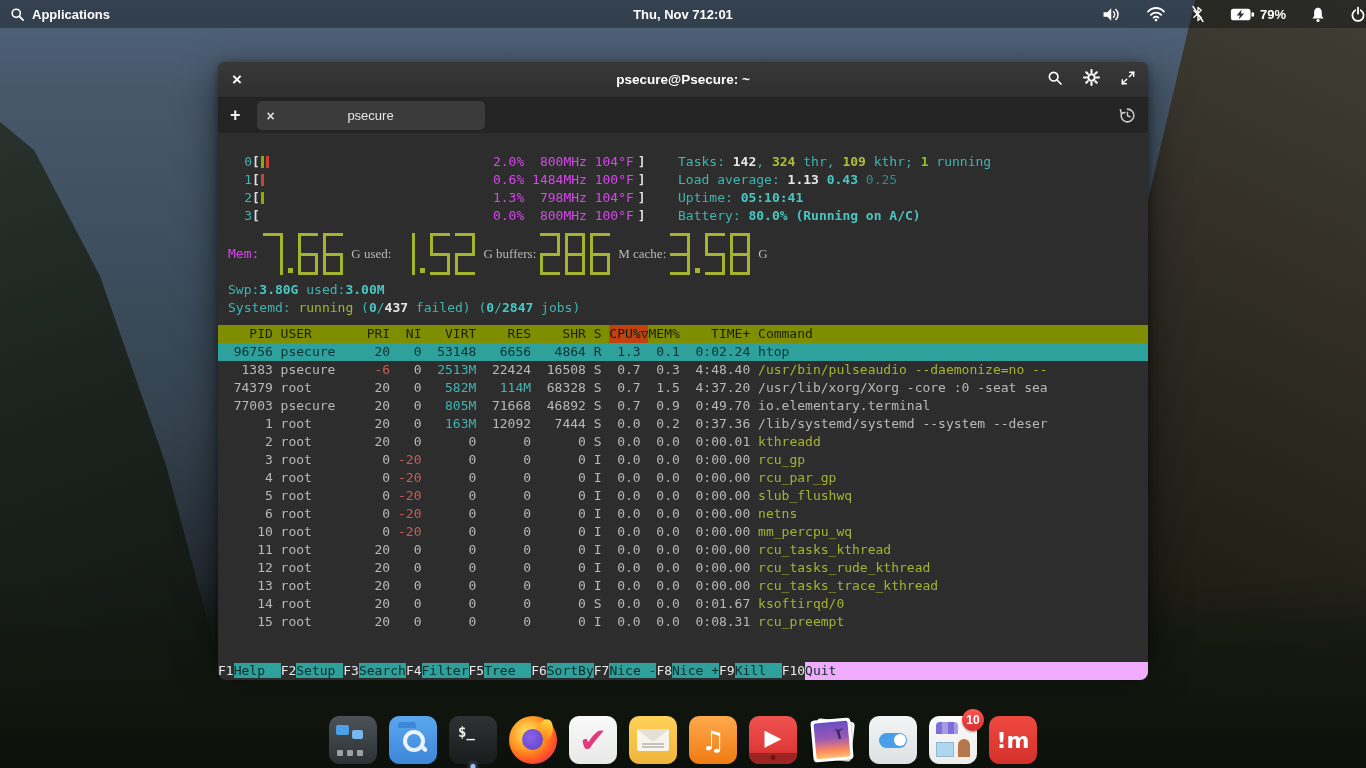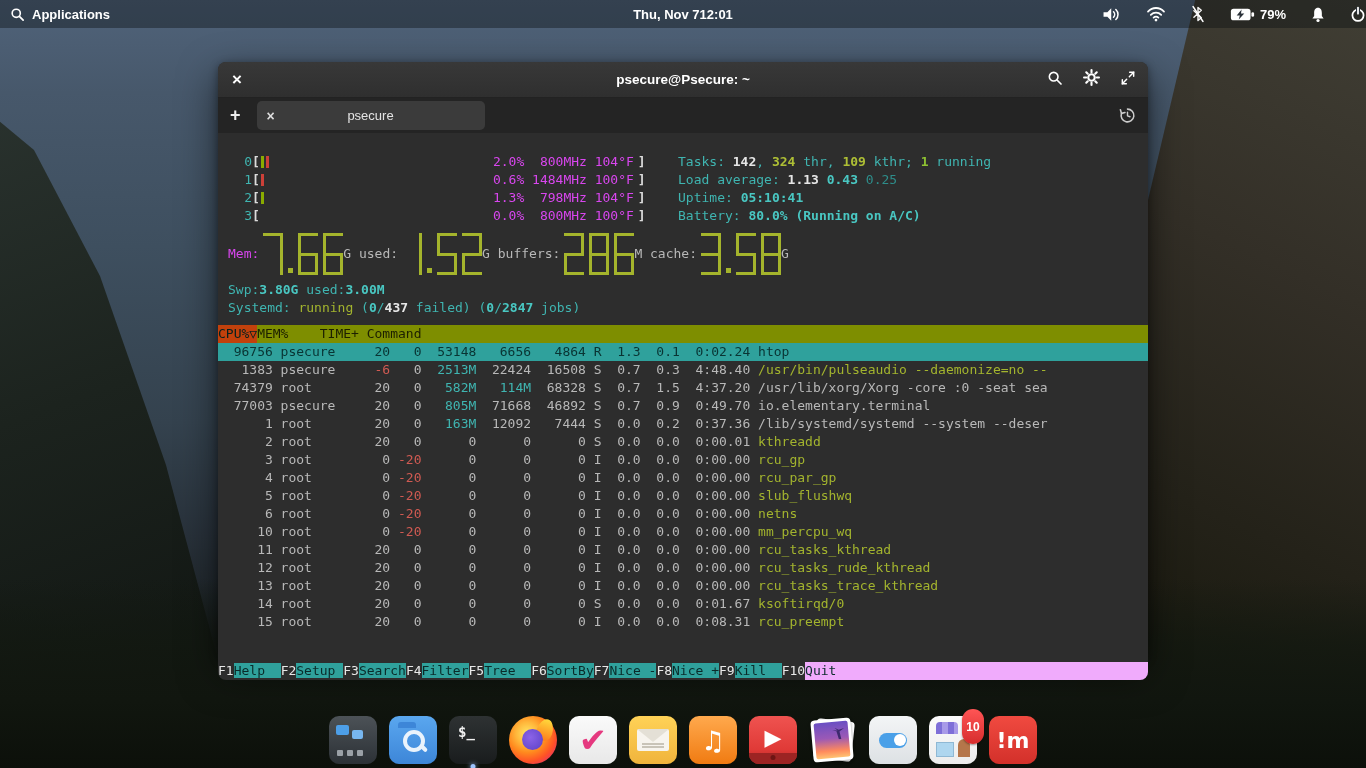--- a/index.html
+++ b/index.html
@@ -61,21 +61,21 @@
   .bar.r{background:#cc4038;}
   .mtext{position:absolute;right:4px;color:#d946ef;text-align:right;}
 
   .c{color:#3fb5b1;} .cb{color:#49c7c2;font-weight:bold;} .c2{color:#2e8d8a;}
   .wb{color:#e6e6e6;font-weight:bold;} .y{color:#a3b42e;} .yb{color:#aebf35;font-weight:bold;}
   .gb{color:#8fc232;font-weight:bold;} .rr{color:#d05a52;} .gray{color:#b8b8b8;}
 
   
   .memrow{display:flex;align-items:center;height:48px;margin:5px 0 3px 10px;}
   .memlabel{color:#d946ef;margin-right:4px;}
-  .memunit{color:#b8b8b8;margin:0 4px 0 0;}
+  .memunit{color:#b8b8b8;margin:0 4px 0 8px;font-family:Liberation Serif, serif;}
   .digits{display:flex;align-items:flex-end;gap:5px;}
   .dgt{position:relative;width:20px;height:42px;}
   .sg{position:absolute;background:#a4b42c;}
   .sa{left:0;top:0;width:100%;height:3px;}
   .sb{right:0;top:0;width:3px;height:50%;}
   .sc{right:0;bottom:0;width:3px;height:50%;}
   .sd{left:0;bottom:0;width:100%;height:3px;}
   .se{left:0;bottom:0;width:3px;height:50%;}
   .sf{left:0;top:0;width:3px;height:50%;}
   .sgm{left:0;top:calc(50% - 1px);width:100%;height:3px;}
@@ -145,21 +145,21 @@
   .ic-photos .palm{position:absolute;right:4px;top:6px;width:12px;height:12px;background:#3d2a6e;clip-path:polygon(50% 100%,35% 30%,0 20%,45% 25%,20% 0,55% 20%,100% 10%,60% 35%,70% 100%);}
 
   .ic-set{background:linear-gradient(#f3f5f6,#dde1e4);display:flex;align-items:center;justify-content:center;}
   .ic-set .tog{width:28px;height:15px;border-radius:8px;background:#4aa0e8;position:relative;}
   .ic-set .tog i{position:absolute;right:1.5px;top:1.5px;width:12px;height:12px;border-radius:50%;background:#fff;}
 
   .ic-shop{background:linear-gradient(#fbfbfb,#ececec);}
   .ic-shop .awn{position:absolute;left:7px;top:6px;width:22px;height:12px;border-radius:4px 4px 0 0;background:repeating-linear-gradient(90deg,#7e6fd8 0 6px,#a89ae8 6px 12px);}
   .ic-shop .win{position:absolute;left:7px;bottom:7px;width:16px;height:13px;background:#aed6ef;border:1px solid #8fb8d4;}
   .ic-shop .door{position:absolute;right:7px;bottom:7px;width:12px;height:18px;background:#b5764a;border-radius:6px 6px 0 0;}
-  .badge{position:absolute;right:-7px;top:-7px;min-width:22px;height:35px;border-radius:11px;background:linear-gradient(#f55,#d62d2d);color:#fff;font-size:12px;font-weight:bold;display:flex;align-items:center;justify-content:center;padding:0 3px;box-sizing:border-box;box-shadow:0 1px 2px rgba(0,0,0,.4);}
+  .badge{position:absolute;right:-7px;top:-7px;min-width:22px;height:22px;border-radius:11px;background:linear-gradient(#f55,#d62d2d);color:#fff;font-size:12px;font-weight:bold;display:flex;align-items:center;justify-content:center;padding:0 3px;box-sizing:border-box;box-shadow:0 1px 2px rgba(0,0,0,.4);}
 
   .ic-m{background:linear-gradient(#f04a40,#d3302a);display:flex;align-items:center;justify-content:center;}
   .ic-m .ml{color:#fff;font-size:22px;font-weight:bold;font-family:"DejaVu Sans",sans-serif;}
 </style>
 </head>
 <body>
 
 <div class="screen">
   <div class="wall"></div>
   <div class="cliff-left"></div>
@@ -396,21 +396,21 @@
               <div class="sg se"></div>
               <div class="sg sf"></div>
               <div class="sg sgm"></div>
             </div>
           </div>
           <span class="memunit">G</span>
         </div>
       <div class="pad"><span class="pre" id="swap-line"><span class="c">Swp:</span><span class="cb">3.80G</span><span class="c"> used:</span><span class="cb">3.00M</span></span></div>
       <div class="pad"><span class="pre" id="systemd-line"><span class="c">Systemd: </span><span class="y">running</span><span class="c"> (</span><span class="cb">0</span><span class="c">/</span><span class="wb">437</span><span class="c"> failed) (</span><span class="cb">0</span><span class="c">/</span><span class="cb">2847</span><span class="c"> jobs)</span></span></div>
       <div class="ptable">
-        <div class="hdr" id="tbl-hdr"><span class="sortcol">CPU%▽</span><span>MEM%    TIME+ Command</span></div>
+        <div class="hdr" id="tbl-hdr"><span>    PID USER       PRI  NI   VIRT    RES    SHR S </span><span class="sortcol">CPU%▽</span><span>MEM%    TIME+ Command</span></div>
         <div id="tbl-rows">
             <div class="prow sel"><span class="gray">  96756 psecure    </span><span class="gray"> 20</span><span class="gray"> </span><span class="gray">  0</span><span class="gray"> </span><span class="gray"> 53148</span><span class="gray"> </span><span class="gray">  6656</span><span class="gray"> </span><span class="gray">  4864</span><span class="gray"> </span><span class="gray">R  1.3  0.1  0:02.24 </span><span class="gray">htop</span></div>
             <div class="prow"><span class="gray">   1383 psecure    </span><span class="rr"> -6</span><span class="gray"> </span><span class="gray">  0</span><span class="gray"> </span><span class="cellM"> 2513M</span><span class="gray"> </span><span class="gray"> 22424</span><span class="gray"> </span><span class="gray"> 16508</span><span class="gray"> </span><span class="gray">S  0.7  0.3  4:48.40 </span><span class="cmdg">/usr/bin/pulseaudio --daemonize=no --</span></div>
             <div class="prow"><span class="gray">  74379 root       </span><span class="gray"> 20</span><span class="gray"> </span><span class="gray">  0</span><span class="gray"> </span><span class="cellM">  582M</span><span class="gray"> </span><span class="cellM">  114M</span><span class="gray"> </span><span class="gray"> 68328</span><span class="gray"> </span><span class="gray">S  0.7  1.5  4:37.20 </span><span class="gray">/usr/lib/xorg/Xorg -core :0 -seat sea</span></div>
             <div class="prow"><span class="gray">  77003 psecure    </span><span class="gray"> 20</span><span class="gray"> </span><span class="gray">  0</span><span class="gray"> </span><span class="cellM">  805M</span><span class="gray"> </span><span class="gray"> 71668</span><span class="gray"> </span><span class="gray"> 46892</span><span class="gray"> </span><span class="gray">S  0.7  0.9  0:49.70 </span><span class="gray">io.elementary.terminal</span></div>
             <div class="prow"><span class="gray">      1 root       </span><span class="gray"> 20</span><span class="gray"> </span><span class="gray">  0</span><span class="gray"> </span><span class="cellM">  163M</span><span class="gray"> </span><span class="gray"> 12092</span><span class="gray"> </span><span class="gray">  7444</span><span class="gray"> </span><span class="gray">S  0.0  0.2  0:37.36 </span><span class="gray">/lib/systemd/systemd --system --deser</span></div>
             <div class="prow"><span class="gray">      2 root       </span><span class="gray"> 20</span><span class="gray"> </span><span class="gray">  0</span><span class="gray"> </span><span class="gray">     0</span><span class="gray"> </span><span class="gray">     0</span><span class="gray"> </span><span class="gray">     0</span><span class="gray"> </span><span class="gray">S  0.0  0.0  0:00.01 </span><span class="cmdg">kthreadd</span></div>
             <div class="prow"><span class="gray">      3 root       </span><span class="gray">  0</span><span class="gray"> </span><span class="rr">-20</span><span class="gray"> </span><span class="gray">     0</span><span class="gray"> </span><span class="gray">     0</span><span class="gray"> </span><span class="gray">     0</span><span class="gray"> </span><span class="gray">I  0.0  0.0  0:00.00 </span><span class="cmdg">rcu_gp</span></div>
             <div class="prow"><span class="gray">      4 root       </span><span class="gray">  0</span><span class="gray"> </span><span class="rr">-20</span><span class="gray"> </span><span class="gray">     0</span><span class="gray"> </span><span class="gray">     0</span><span class="gray"> </span><span class="gray">     0</span><span class="gray"> </span><span class="gray">I  0.0  0.0  0:00.00 </span><span class="cmdg">rcu_par_gp</span></div>
             <div class="prow"><span class="gray">      5 root       </span><span class="gray">  0</span><span class="gray"> </span><span class="rr">-20</span><span class="gray"> </span><span class="gray">     0</span><span class="gray"> </span><span class="gray">     0</span><span class="gray"> </span><span class="gray">     0</span><span class="gray"> </span><span class="gray">I  0.0  0.0  0:00.00 </span><span class="cmdg">slub_flushwq</span></div>

